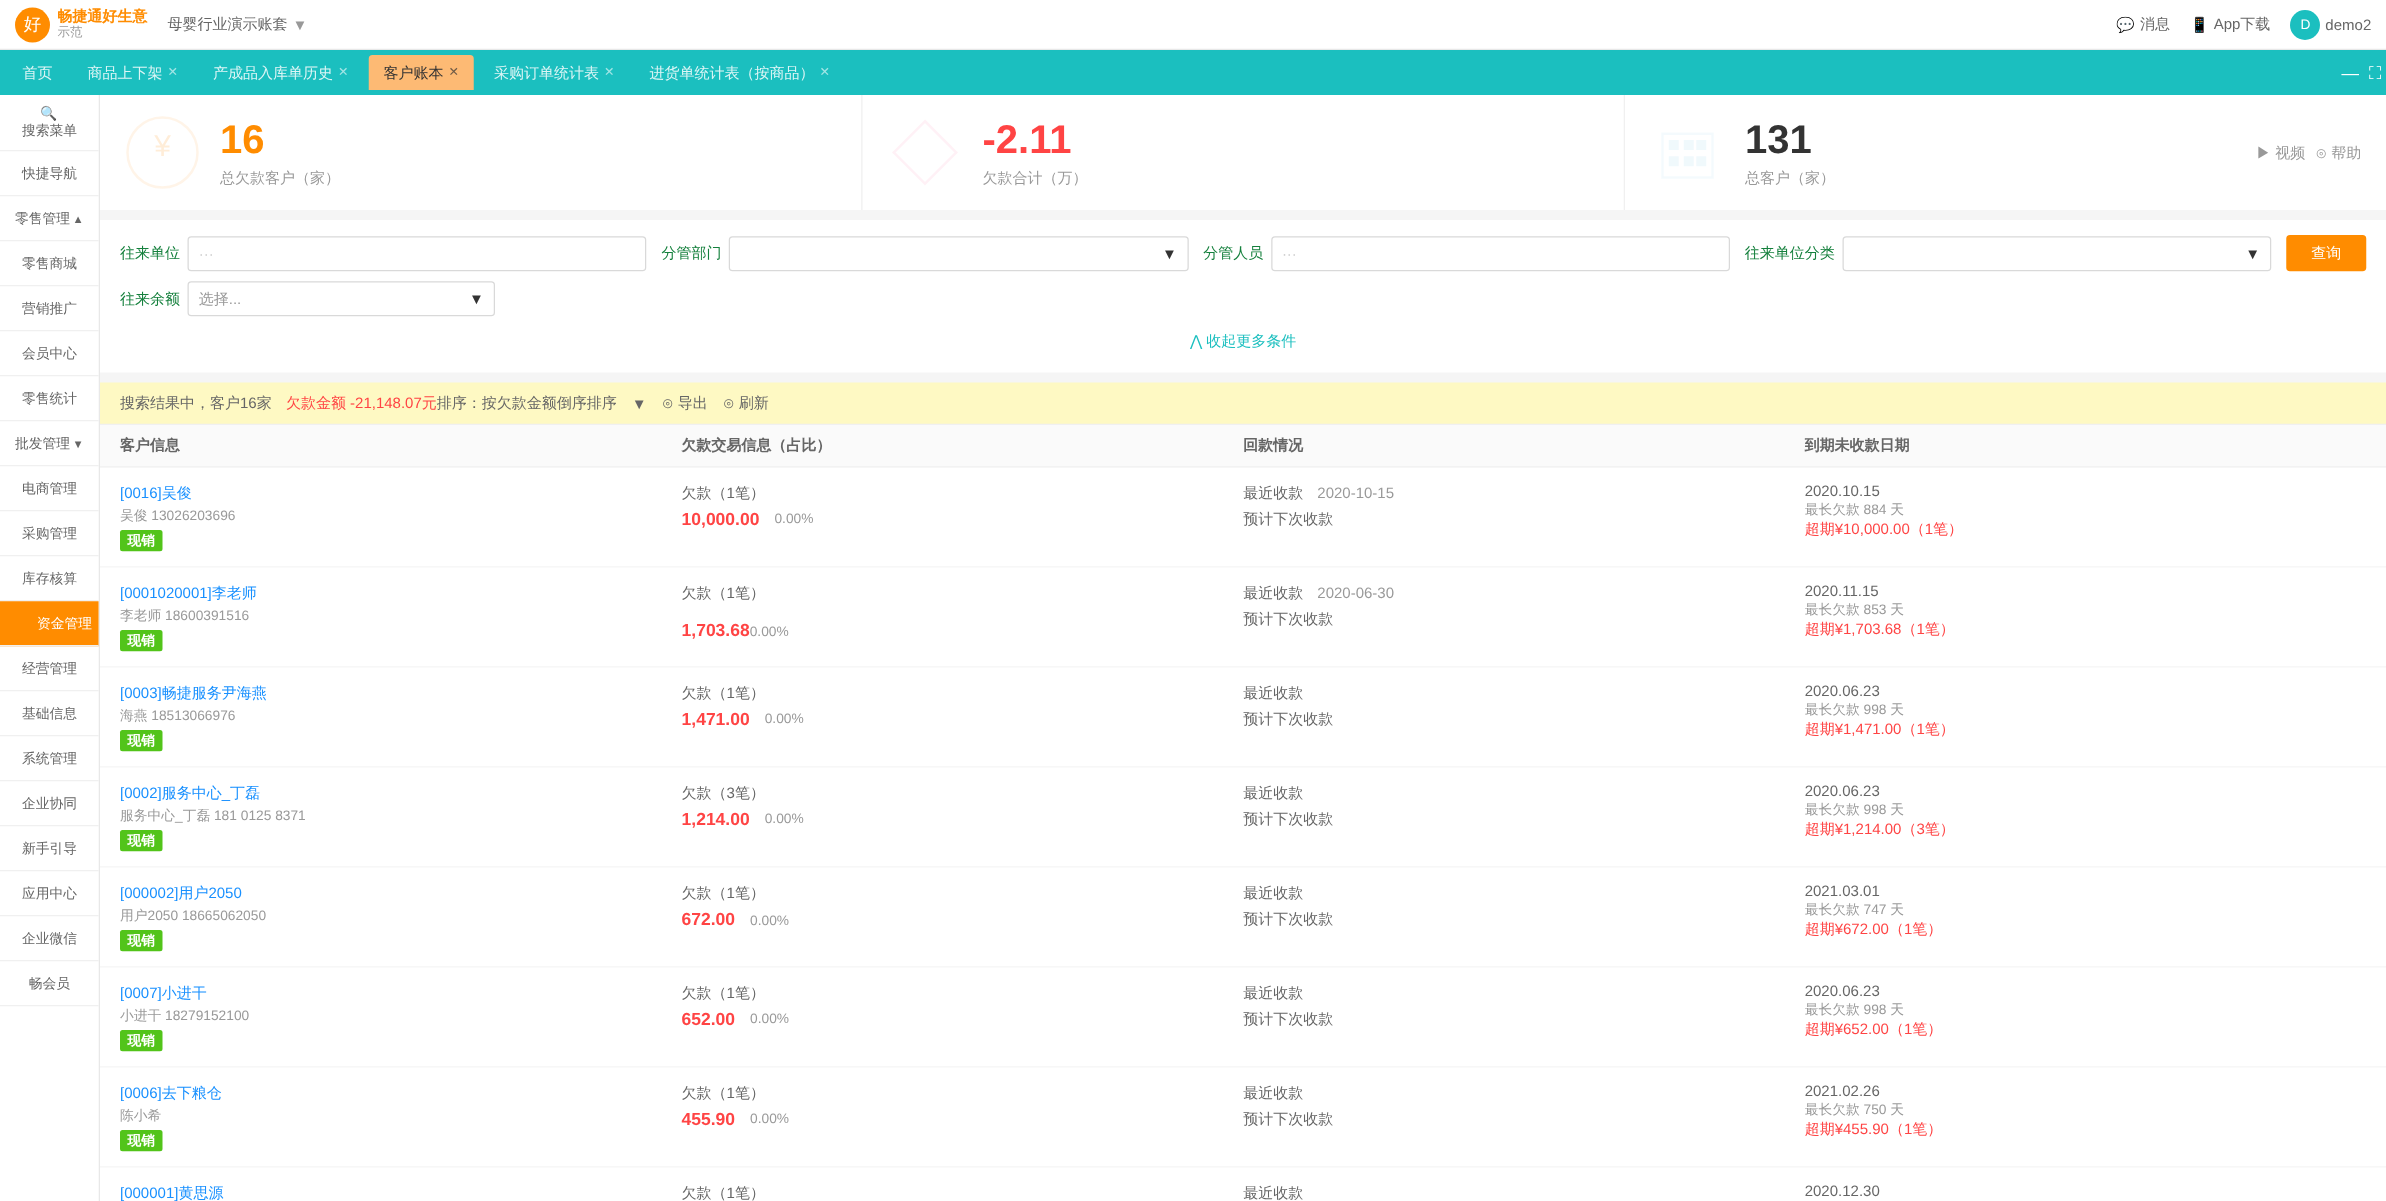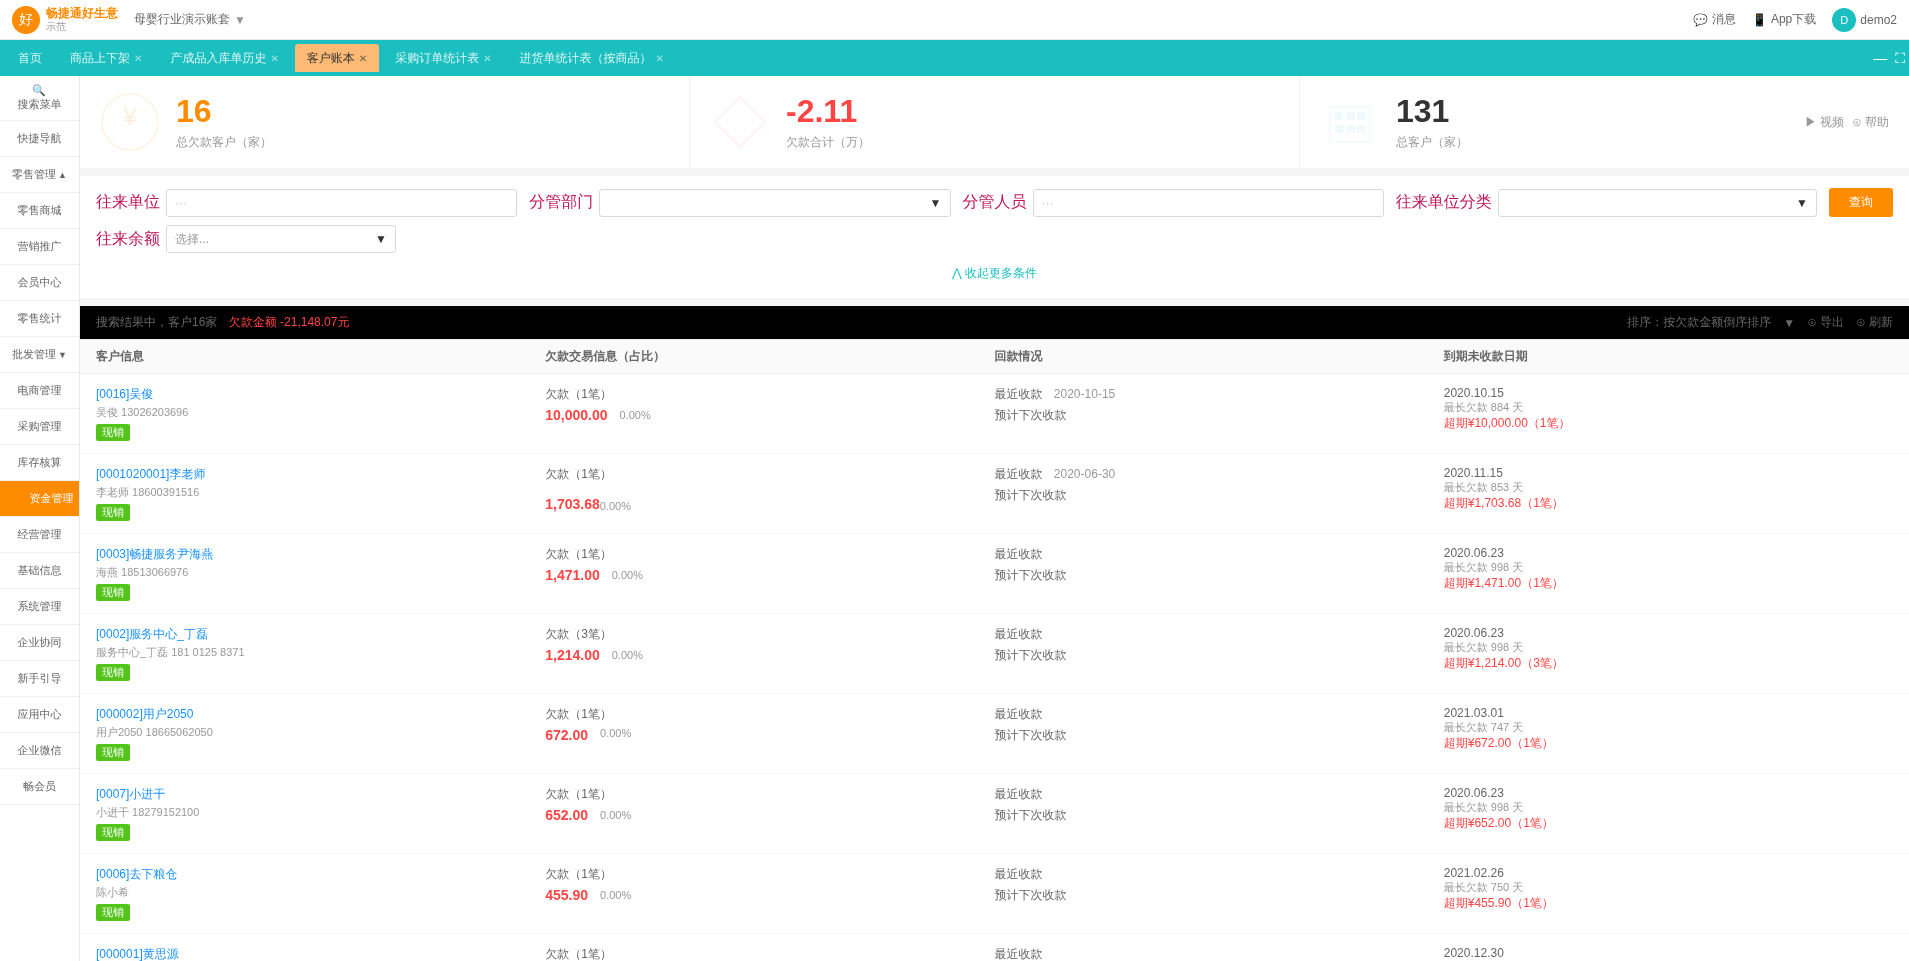--- a/index.html
+++ b/index.html
@@ -46,39 +46,39 @@
     .stat-number.red { color: #ff4444; }
     .stat-number.black { color: #333; }
     .stat-label { font-size: 12px; color: #999; margin-top: 4px; }
     .stat-text-area { display: flex; flex-direction: column; }
     .stat-card-actions { margin-left: auto; font-size: 12px; color: #999; display: flex; gap: 8px; align-items: flex-start; }
 
     
     .filter-bar { background: #fff; padding: 12px 16px; margin-bottom: 8px; }
     .filter-row { display: flex; align-items: center; gap: 12px; margin-bottom: 8px; }
     .filter-item { display: flex; align-items: center; gap: 6px; flex: 1; }
-    .filter-label { font-size: 16px; color: #be185d; white-space: nowrap; }
+    .filter-label { font-size: 12px; color: #15803d; white-space: nowrap; }
     .filter-input { flex: 1; height: 28px; border: 1px solid #d9d9d9; border-radius: 3px; padding: 0 8px; font-size: 12px; }
     .filter-select { flex: 1; height: 28px; border: 1px solid #d9d9d9; border-radius: 3px; padding: 0 8px; font-size: 12px; background: #fff; cursor: pointer; display: flex; align-items: center; justify-content: space-between; }
     .filter-btn { background: #ff8c00; color: white; border: none; padding: 6px 20px; border-radius: 3px; font-size: 12px; cursor: pointer; white-space: nowrap; }
     .collapse-bar { text-align: center; padding: 4px; color: #1bbfbf; cursor: pointer; font-size: 12px; }
 
     
-    .result-summary { background: #000000; padding: 8px 16px; display: flex; align-items: center; justify-content: space-between; border-bottom: 1px solid #f0f0f0; gap: 20px; }
+    .result-summary { background: #fef9c3; padding: 8px 16px; display: flex; align-items: center; border-bottom: 1px solid #f0f0f0; }
     .result-actions { display: flex; align-items: center; gap: 12px; font-size: 12px; color: #666; }
     .result-actions span { cursor: pointer; }
 
     
     .data-table { background: #fff; width: 100%; }
     .table-header { display: grid; grid-template-columns: 2fr 2fr 2fr 2fr; padding: 8px 16px; background: #fafafa; border-bottom: 1px solid #f0f0f0; font-size: 12px; color: #666; font-weight: bold; }
     .table-row { display: grid; grid-template-columns: 2fr 2fr 2fr 2fr; padding: 12px 16px; border-bottom: 1px solid #f5f5f5; align-items: start; }
 
     .customer-name { color: #1890ff; cursor: pointer; font-size: 12px; }
     .customer-sub { color: #999; font-size: 11px; margin-top: 2px; }
-    .tag-green { background: #52c41a; color: white; padding: 1px 6px; border-radius: 2px; font-size: 11px; display: inline-block; margin-top: 4px; }
+    .tag-green { background: #52c41a; color: white; padding: 1px 6px; border-radius: 2px; font-size: 11px; display: inline-block; margin-top: 4px; font-weight: bold; }
 
     .debt-count { font-size: 12px; color: #666; }
     .debt-amount { color: #ff4444; font-size: 14px; font-weight: bold; }
     .debt-percent { color: #999; font-size: 11px; }
 
     .recover-row { font-size: 12px; color: #666; }
     .recover-date { color: #999; }
 
     .overdue-date { font-size: 12px; color: #666; }
     .overdue-days { color: #999; font-size: 11px; }
@@ -453,21 +453,21 @@
     </div>
   </div>
           <div class="table-row">
     <div>
       <div class="customer-name">[000002]用户2050</div>
       <div class="customer-sub">用户2050 18665062050</div>
       <span class="tag-green">现销</span>
     </div>
     <div>
       <div class="debt-count">欠款（1笔）</div>
-      <div style="display:flex;align-items:flex-start;gap:12px;margin-top:4px">
+      <div style="display:flex;align-items:flex-end;gap:12px;margin-top:4px">
         <div class="debt-amount">672.00</div>
         <div class="debt-percent">0.00%</div>
       </div>
     </div>
     <div>
       <div class="recover-row">
         <span>最近收款</span>
         
       </div>
       <div class="recover-row" style="margin-top:4px">预计下次收款</div>

